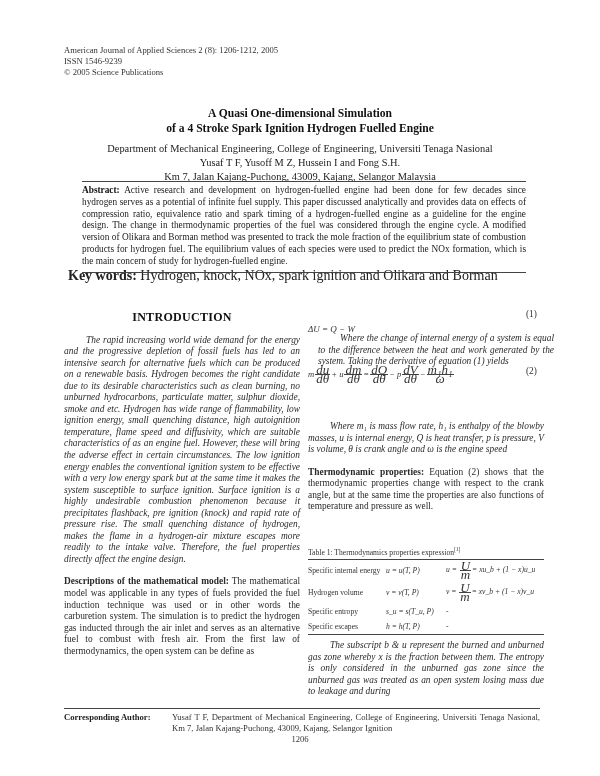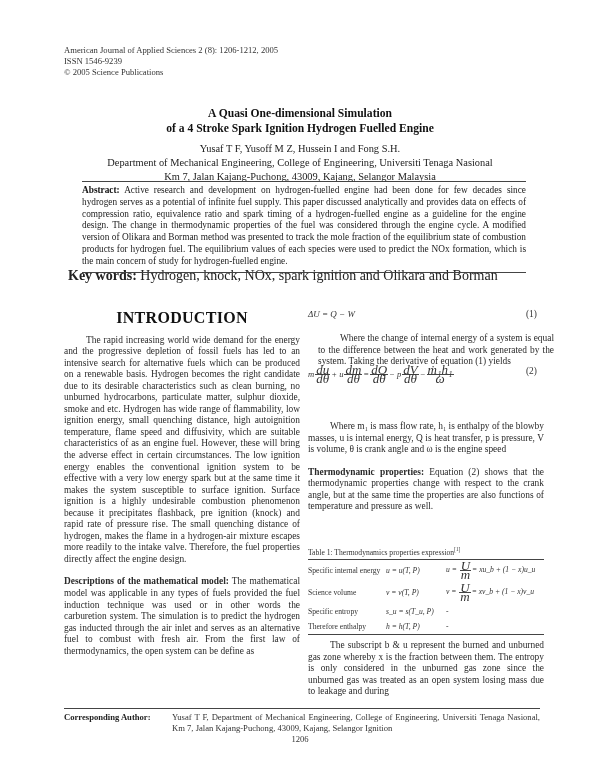--- a/index.html
+++ b/index.html
@@ -12,22 +12,22 @@
   .authors { left:0; width:600px; top:142px; text-align:center; font-size:10.4px;
              line-height:14px; color:#222; }
   .rule { position:absolute; height:0; border-top:1px solid #444; }
   .abstract { left:82px; top:185px; width:444px; font-size:9.3px; line-height:11.8px;
               text-align:justify; color:#222; }
   .abstract b { color:#111; }
   .keywords { left:68px; top:258px; width:444px; font-size:14px; line-height:11.8px; color:#222;margin-top:12px; }
   .col { position:absolute; width:236px; font-size:9.4px; line-height:11.55px;
          text-align:justify; color:#2a2a2a; }
   .col p { margin:0; }
-  .indent { text-indent:22px; }
-  .sec-title { text-align:center; font-weight:bold; font-size:16px; letter-spacing:0.3px; color:#111; }
+  .indent { text-indent:22px;font-style:italic; }
+  .sec-title { text-align:center; font-weight:bold; font-size:12px; letter-spacing:0.3px; color:#111; }
   .eq { position:absolute; font-style:italic; font-size:8.6px; color:#333; }
   .eqnum { position:absolute; font-size:9.4px; color:#333; }
   .frac { display:inline-flex; flex-direction:column; align-items:center; vertical-align:middle;
           font-size:13px; line-height:8px; margin:0 1px; }
   .frac .num { border-bottom:0.8px solid #444; padding:0 1px; }
   .tbl { position:absolute; left:308px; top:546px; width:236px; font-size:7.6px; color:#333; }
   .tbl-cap { font-size:7.6px; padding-bottom:2px; border-bottom:1px solid #444; }
   .tbl-row { display:flex; align-items:center; height:15px; }
   .tbl-row .c1 { width:78px; }
   .tbl-row .c2 { width:60px; font-style:italic; }
@@ -47,22 +47,22 @@
   <div>ISSN 1546-9239</div>
   <div>© 2005 Science Publications</div>
 </div>
 
 <div class="abs title">
   <div>A Quasi One-dimensional Simulation</div>
   <div>of a 4 Stroke Spark Ignition Hydrogen Fuelled Engine</div>
 </div>
 
 <div class="abs authors">
+  <div>Department of Mechanical Engineering, College of Engineering, Universiti Tenaga Nasional</div>
   <div>Yusaf T F, Yusoff M Z, Hussein I and Fong S.H.</div>
-  <div>Department of Mechanical Engineering, College of Engineering, Universiti Tenaga Nasional</div>
   <div>Km 7, Jalan Kajang-Puchong, 43009, Kajang, Selangor Malaysia</div>
 </div>
 
 <div class="rule" style="left:82px; top:181px; width:444px;"></div>
 
 <div class="abs abstract">
   <b>Abstract:</b>
   <span>Active research and development on hydrogen-fuelled engine had been done for few decades since hydrogen serves as a potential of infinite fuel supply. This paper discussed analytically and provides data on effects of compression ratio, equivalence ratio and spark timing of a hydrogen-fuelled engine as a guideline for the engine design. The change in thermodynamic properties of the fuel was considered through the engine cycle. A modified version of Olikara and Borman method was presented to track the mole fraction of the equilibrium state of combustion products for hydrogen fuel. The equilibrium values of each species were used to predict the NOx formation, which is the main concern of study for hydrogen-fuelled engine.</span>
 </div>
 
@@ -74,21 +74,21 @@
 
 <div class="col" style="left:64px; top:312px;">
   <p class="sec-title">INTRODUCTION</p>
   <p class="indent" style="margin-top:11px;">The rapid increasing world wide demand for the energy and the progressive depletion of fossil fuels has led to an intensive search for alternative fuels which can be produced on a renewable basis. Hydrogen becomes the right candidate due to its desirable characteristics such as clean burning, no unburned hydrocarbons, particulate matter, sulphur dioxide, smoke and etc. Hydrogen has wide range of flammability, low ignition energy, small quenching distance, high autoignition temperature, flame speed and diffusivity, which are suitable characteristics of as an engine fuel. However, these will bring the adverse effect in certain circumstances. The low ignition energy enables the conventional ignition system to be effective with a very low energy spark but at the same time it makes the system susceptible to surface ignition. Surface ignition is a highly undesirable combustion phenomenon because it precipitates flashback, pre ignition (knock) and rapid rate of pressure rise. The small quenching distance of hydrogen, makes the flame in a hydrogen-air mixture escapes more readily to the intake valve. Therefore, the fuel properties directly affect the engine design.</p>
   <p style="margin-top:11px;">
     <b>Descriptions of the mathematical model:</b>
     <span>The mathematical model was applicable in any types of fuels provided the fuel induction technique was used or in other words the carburetion system. The simulation is to predict the hydrogen gas inducted through the air inlet and serves as an alternative fuel to combust with fresh air. From the first law of thermodynamics, the open system can be define as</span>
   </p>
 </div>
 
-<div class="eq" style="left:308px; top:309px; font-size:9px;">ΔU = Q − W</div>
+<div class="eq" style="left:308px; top:324px; font-size:9px;">ΔU = Q − W</div>
 <div class="eqnum" style="left:526px; top:309px;">(1)</div>
 
 <div class="col" style="left:318px; top:333px;">
   <p class="indent">Where the change of internal energy of a system is equal to the difference between the heat and work generated by the system. Taking the derivative of equation (1) yields</p>
 </div>
 
 <div class="eq" style="left:308px; top:361px; display:flex; align-items:center; height:26px;">
   <span>m</span>
   <span class="frac">
       <span class="num">du</span>
@@ -129,34 +129,34 @@
   <div class="tbl-cap"><span>Table 1: Thermodynamics properties expression</span><sup>[1]</sup></div>
   <div class="tbl-row tall">
     <div class="c1">Specific internal energy</div>
     <div class="c2">u = u(T, P)</div>
     <div class="c3"><span>u = </span><span class="frac">
           <span class="num">U</span>
           <span>m</span>
         </span><span>= xu_b + (1 − x)u_u</span></div>
   </div>
   <div class="tbl-row tall">
-    <div class="c1">Science volume</div>
+    <div class="c1">Hydrogen volume</div>
     <div class="c2">v = v(T, P)</div>
     <div class="c3"><span>v = </span><span class="frac">
           <span class="num">U</span>
           <span>m</span>
         </span><span>= xv_b + (1 − x)v_u</span></div>
   </div>
   <div class="tbl-row">
     <div class="c1">Specific entropy</div>
     <div class="c2">s_u = s(T_u, P)</div>
     <div class="c3" style="font-style:normal;">-</div>
   </div>
   <div class="tbl-row" style="border-bottom:1px solid #444;">
-    <div class="c1">Therefore enthalpy</div>
+    <div class="c1">Specific escapes</div>
     <div class="c2">h = h(T, P)</div>
     <div class="c3" style="font-style:normal;">-</div>
   </div>
 </div>
 
 <div class="col" style="left:308px; top:640px;">
   <p class="indent">The subscript b &amp; u represent the burned and unburned gas zone whereby x is the fraction between them. The entropy is only considered in the unburned gas zone since the unburned gas was treated as an open system losing mass due to leakage and during</p>
 </div>
 
 <div class="rule" style="left:64px; top:708px; width:476px;"></div>

